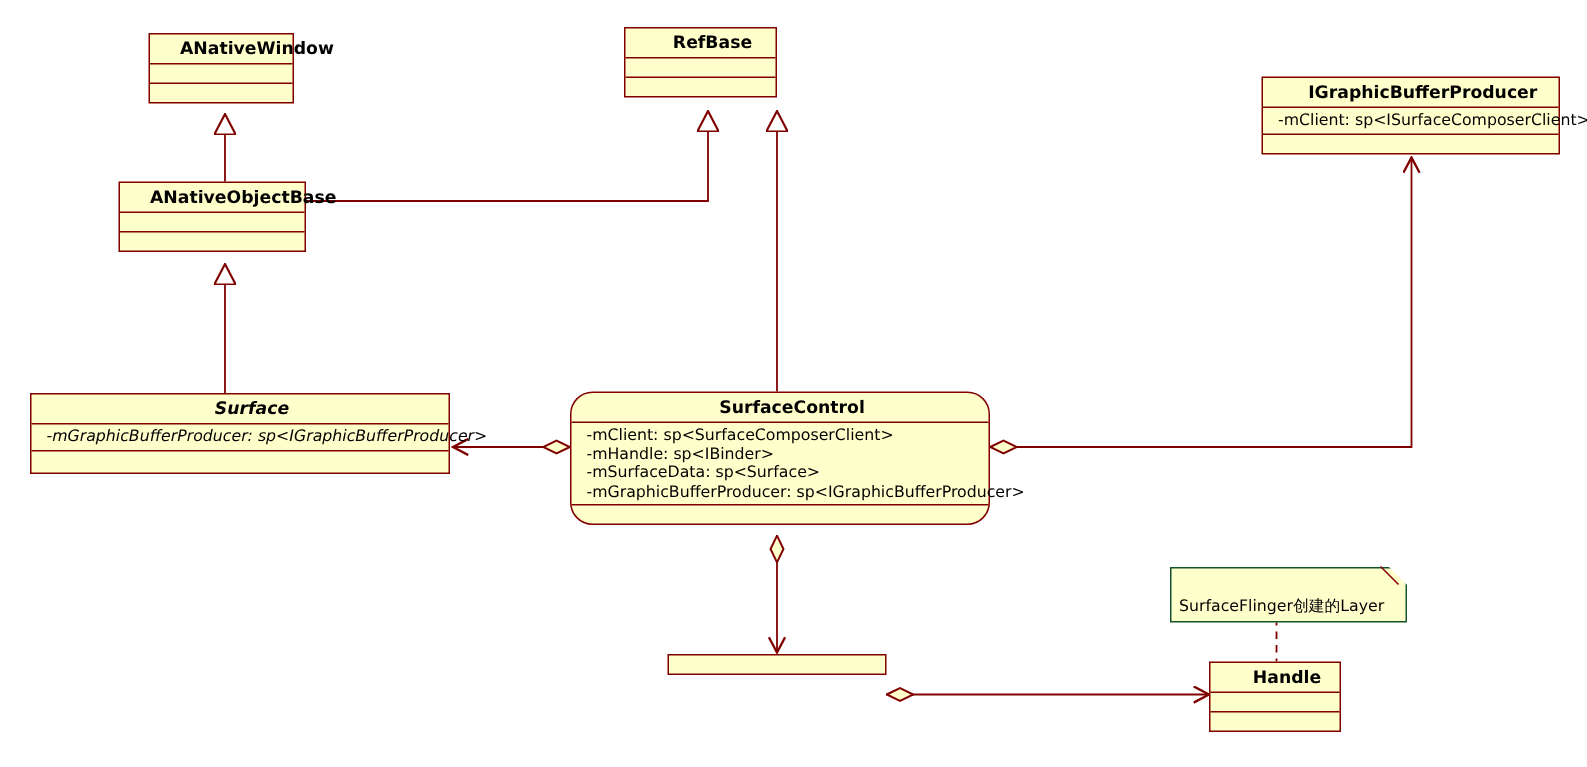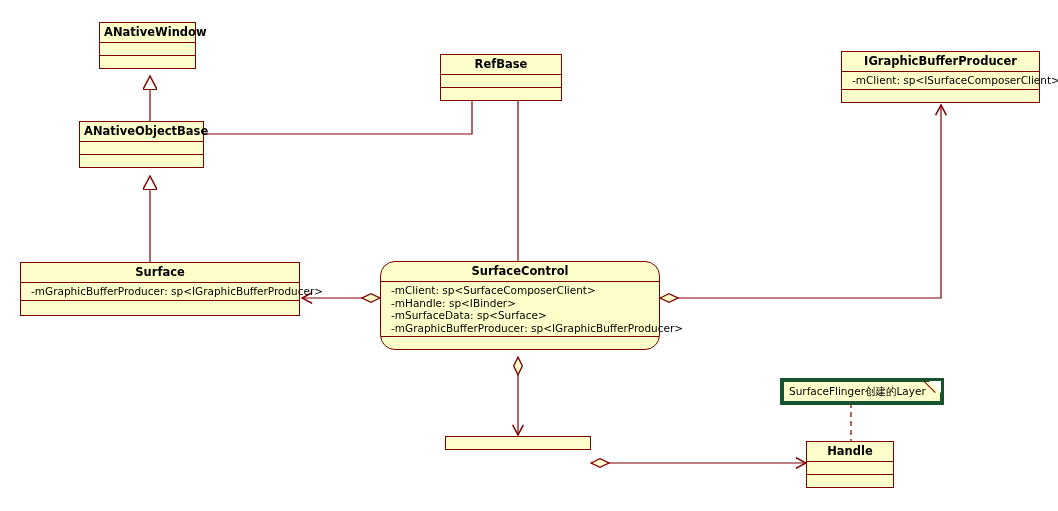--- a/index.html
+++ b/index.html
@@ -28,21 +28,21 @@
     box-sizing: border-box;
     background: #ffffcc;
     border: 1px solid #800000;
     z-index: 2;
   }
   .uml-name {
     font-weight: bold;
     font-size: 11.5px;
     color: #000000;
     text-align: center;
-    padding: 3px 4px 3px 4px;
+    padding: 3px 4px 3px 20px;
     border-bottom: 1px solid #800000;
     line-height: 13px;
     white-space: nowrap;
   }
   .uml-attrs {
     border-bottom: 1px solid #800000;
     padding: 2px 3px 2px 10px;
   }
   .uml-attrs.empty {
     height: 12px;
@@ -58,25 +58,25 @@
   .uml-ops {
     height: 14px;
   }
   .uml-ops.short {
     height: 12px;
   }
   .uml-note {
     position: absolute;
     box-sizing: border-box;
     background: #ffffcc;
-    border: 4px solid #14532d;
+    border: 1px solid #14532d;
     z-index: 2;
     font-size: 10.5px;
     color: #000000;
-    padding: 3px 14px 3px 5px;
+    padding: 19px 14px 3px 5px;
     line-height: 13px;
     white-space: nowrap;
   }
   .note-fold {
     position: absolute;
     right: -1px;
     top: -1px;
     width: 0;
     height: 0;
     border-left: 12px solid transparent;
@@ -132,41 +132,41 @@
       <path d="M 851 403 L 851 441" stroke-dasharray="5,4"></path>
     </g>
   </svg>
 
   <div class="uml-class" style="left:99px; top:22px; width:97px;">
     <div class="uml-name">ANativeWindow</div>
     <div class="uml-attrs empty"></div>
     <div class="uml-ops short"></div>
   </div>
 
-  <div class="uml-class" style="left:440px; top:18px; width:122px;margin-top:36px;">
+  <div class="uml-class" style="left:416px; top:18px; width:102px;">
     <div class="uml-name">RefBase</div>
     <div class="uml-attrs empty"></div>
     <div class="uml-ops short"></div>
   </div>
 
   <div class="uml-class" style="left:841px; top:51px; width:199px;">
     <div class="uml-name">IGraphicBufferProducer</div>
     <div class="uml-attrs">
       <div class="uml-attr">-mClient: sp&lt;ISurfaceComposerClient&gt;</div>
     </div>
     <div class="uml-ops short"></div>
   </div>
 
   <div class="uml-class" style="left:79px; top:121px; width:125px;">
     <div class="uml-name">ANativeObjectBase</div>
     <div class="uml-attrs empty"></div>
     <div class="uml-ops short"></div>
   </div>
 
-  <div class="uml-class" style="left:20px; top:262px; width:280px;">
+  <div class="uml-class" style="left:20px; top:262px; width:280px;font-style:italic;">
     <div class="uml-name">Surface</div>
     <div class="uml-attrs">
       <div class="uml-attr">-mGraphicBufferProducer: sp&lt;IGraphicBufferProducer&gt;</div>
     </div>
     <div class="uml-ops"></div>
   </div>
 
   <div class="uml-class" style="left:380px; top:261px; width:280px;border-radius:15px;">
     <div class="uml-name">SurfaceControl</div>
     <div class="uml-attrs">

